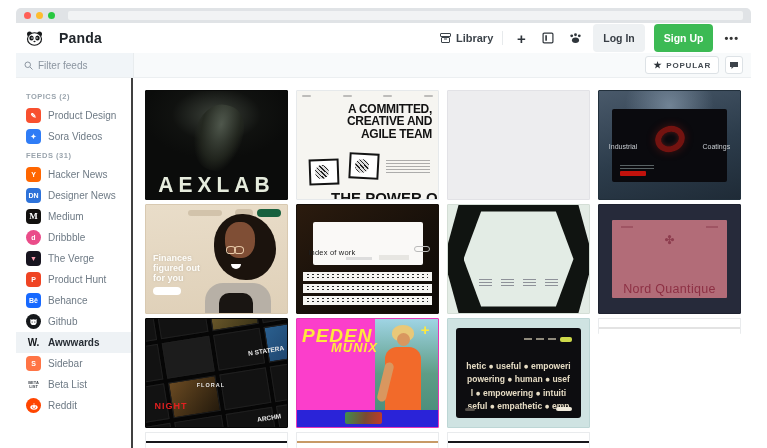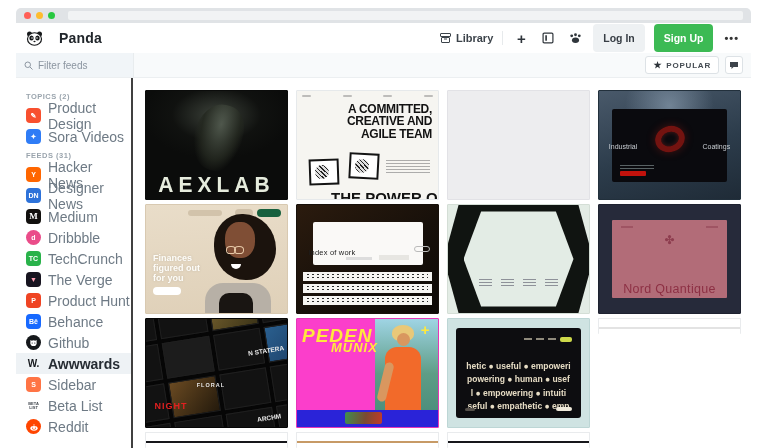--- a/index.html
+++ b/index.html
@@ -36,21 +36,21 @@
   .popular-btn { display:flex; align-items:center; gap:4px; background:#fff; border:1px solid #dde2e6; border-radius:3px; padding:3px 7px; font-size:8px; font-weight:700; letter-spacing:.8px; color:#444b52; cursor:pointer; }
   .star { font-size:9px; color:#2f353b; }
   .comment-btn { width:18px; height:18px; background:#fff; border:1px solid #dde2e6; border-radius:3px; display:flex; align-items:center; justify-content:center; cursor:pointer; }
 
   
   .body { display:flex; height:370px; }
   .sidebar { width:117px; border-right:2px solid #404040; padding-top:10px; overflow:hidden; flex-shrink:0; }
   .section-label { font-size:7.5px; font-weight:700; letter-spacing:.5px; color:#9aa4ad; padding:4px 0 4px 10px; }
   .side-item { display:flex; align-items:center; gap:7px; height:21px; padding-left:10px; cursor:pointer; }
   .side-item.selected { background:#eef2f5; }
-  .side-item .lbl { font-size:14px; color:#6e7a85; }
+  .side-item .lbl { font-size:10px; color:#6e7a85; }
   .side-item.selected .lbl { color:#262c33; font-weight:600; }
   .s-ic { width:15px; height:15px; border-radius:4px; display:flex; align-items:center; justify-content:center;
           font-size:7px; font-weight:700; color:#fff; flex-shrink:0; line-height:1; }
   .s-ic.round { border-radius:50%; }
   .s-ic.serif { font-family:"Liberation Serif", serif; font-size:9px; }
   .s-ic.wdot { font-size:10px; font-weight:800; }
   .s-ic.tiny { font-size:4px; white-space:pre-line; text-align:center; font-weight:800; letter-spacing:0; }
 
   
   .main { flex:1; padding:12px 10px 0 12px; overflow:hidden; }
@@ -297,24 +297,20 @@
       </div>
       <div class="side-item">
         <span class="s-ic serif" style="background: rgb(18, 16, 14); color: rgb(255, 255, 255);">M</span>
         <span class="lbl">Medium</span>
       </div>
       <div class="side-item">
         <span class="s-ic round" style="background: rgb(234, 76, 137); color: rgb(255, 255, 255);">d</span>
         <span class="lbl">Dribbble</span>
       </div>
       <div class="side-item">
-        <span class="s-ic" style="background: rgb(41, 178, 74); color: rgb(255, 255, 255);">TC</span>
-        <span class="lbl">TechCrunch</span>
-      </div>
-      <div class="side-item">
         <span class="s-ic" style="background: rgb(23, 20, 31); color: rgb(255, 159, 179);">▼</span>
         <span class="lbl">The Verge</span>
       </div>
       <div class="side-item">
         <span class="s-ic" style="background: rgb(239, 68, 35); color: rgb(255, 255, 255);">P</span>
         <span class="lbl">Product Hunt</span>
       </div>
       <div class="side-item">
         <span class="s-ic" style="background: rgb(23, 105, 255); color: rgb(255, 255, 255);">Bē</span>
         <span class="lbl">Behance</span>

